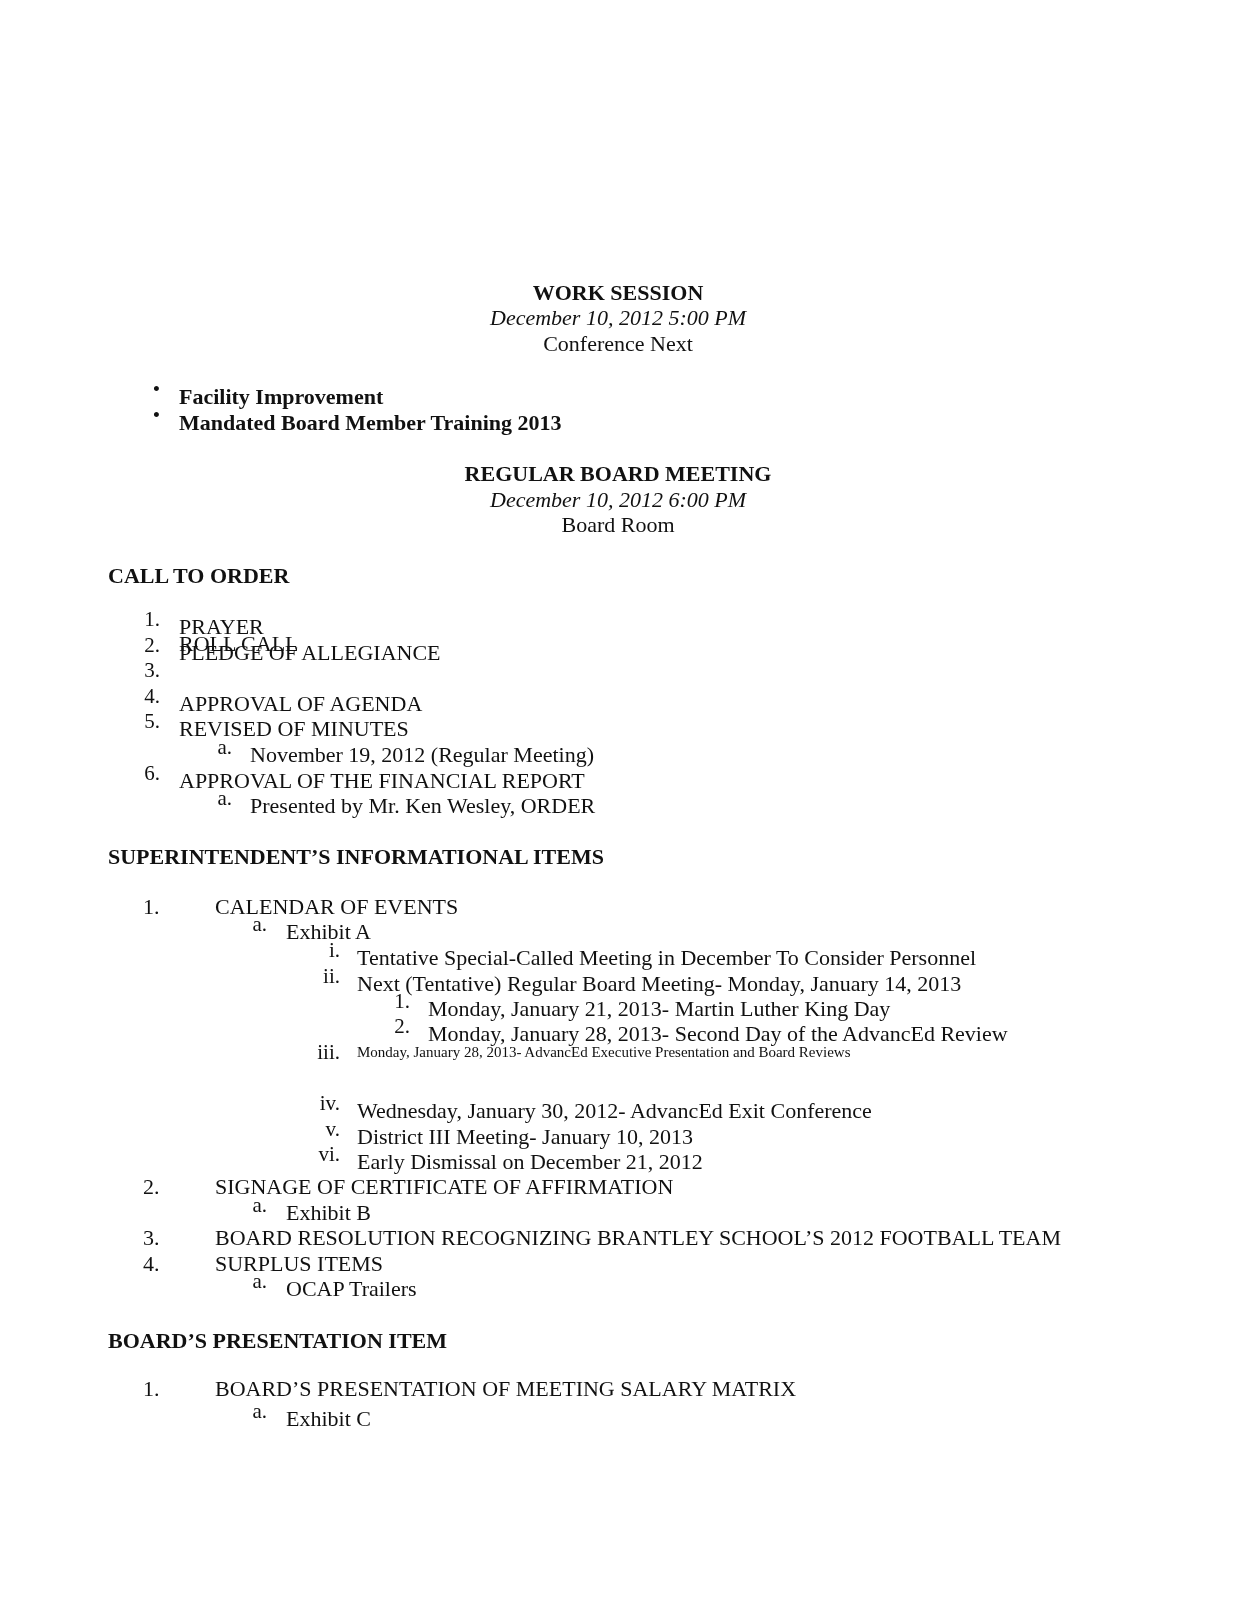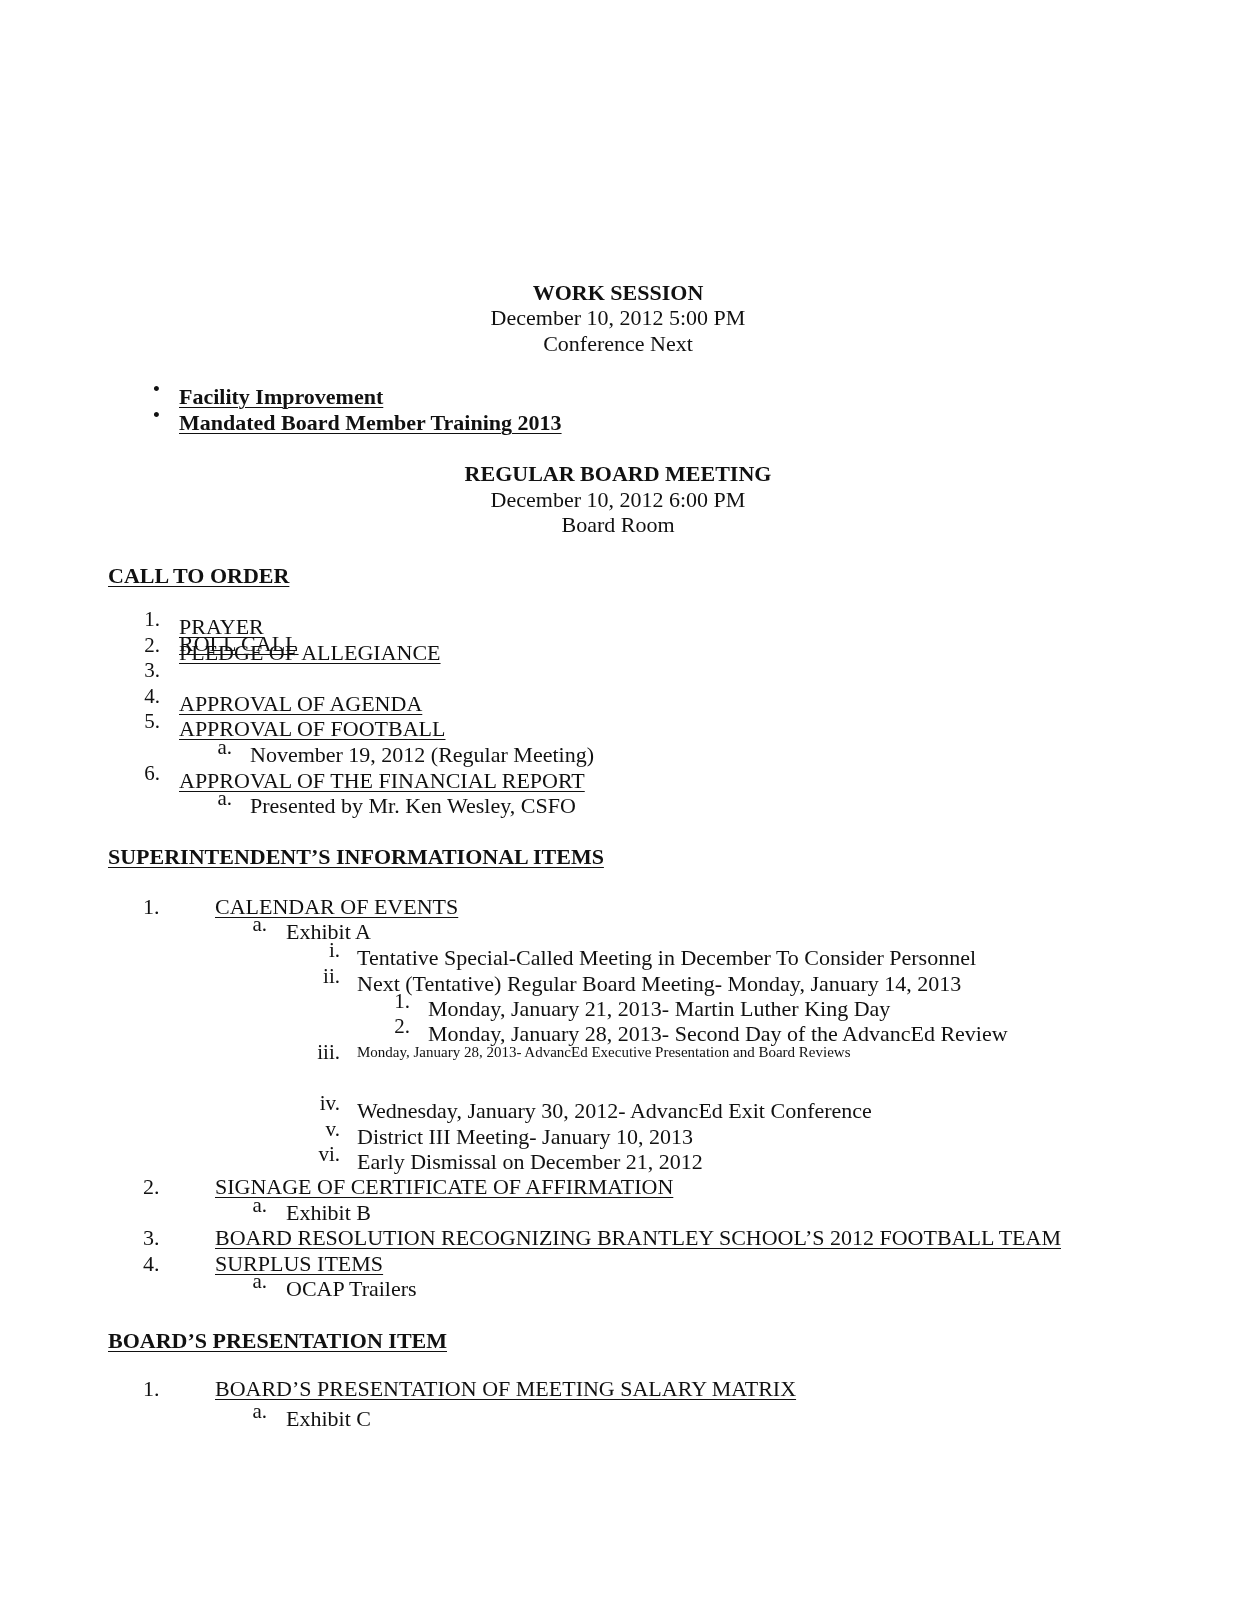--- a/index.html
+++ b/index.html
@@ -1,22 +1,22 @@
 <!DOCTYPE html>
 <html><head>
 <meta charset="utf-8">
 <style>
   html, body { margin:0; padding:0; background:#ffffff; }
   body { width:1236px; height:1600px; position:relative; overflow:hidden;
          font-family: "Liberation Serif", "DejaVu Serif", serif; color:#111; }
   .line { position:absolute; font-size:22px; line-height:26px; white-space:nowrap;margin-top:8px; }
   .center { left:0; width:1236px; text-align:center; }
   .b { font-weight:bold; }
-  .i { }
-  .u { text-decoration:underline; text-decoration-thickness:1px; text-underline-offset:3px; }
+  .i { font-style:italic; }
+  .u { text-decoration-thickness:1px; text-underline-offset:3px; }
   .num { position:absolute; font-size:21px; line-height:26px; text-align:right; }
   .justify { position:absolute; font-size:15px; line-height:26px; text-align:justify; text-align-last:left; }
 </style>
 </head>
 <body>
 
 <div class="line center b" style="top:272px">WORK SESSION</div>
 <div class="line center i" style="top:297px">December 10, 2012 5:00 PM</div>
 <div class="line center" style="top:323px">Conference Next</div>
 
@@ -33,27 +33,27 @@
 
 <div class="num" style="top:606px; left:130px; width:30px">1.</div>
 <div class="line u" style="top:606px; left:179px">PRAYER</div>
 <div class="num" style="top:632px; left:130px; width:30px">2.</div>
 <div class="line u" style="top:632px; left:179px">PLEDGE OF ALLEGIANCE</div>
 <div class="num" style="top:657px; left:130px; width:30px">3.</div>
 <div class="line u" style="top:623px; left:179px">ROLL CALL</div>
 <div class="num" style="top:683px; left:130px; width:30px">4.</div>
 <div class="line u" style="top:683px; left:179px">APPROVAL OF AGENDA</div>
 <div class="num" style="top:708px; left:130px; width:30px">5.</div>
-<div class="line u" style="top:708px; left:179px">APPROVAL OF FOOTBALL</div>
+<div class="line u" style="top:708px; left:179px">REVISED OF MINUTES</div>
 <div class="num" style="top:734px; left:210px; width:22px">a.</div>
 <div class="line" style="top:734px; left:250px">November 19, 2012 (Regular Meeting)</div>
 <div class="num" style="top:760px; left:130px; width:30px">6.</div>
 <div class="line u" style="top:760px; left:179px">APPROVAL OF THE FINANCIAL REPORT</div>
 <div class="num" style="top:785px; left:210px; width:22px">a.</div>
-<div class="line" style="top:785px; left:250px">Presented by Mr. Ken Wesley, CSFO</div>
+<div class="line" style="top:785px; left:250px">Presented by Mr. Ken Wesley, ORDER</div>
 
 <div class="line b u" style="top:836px; left:108px">SUPERINTENDENT’S INFORMATIONAL ITEMS</div>
 
 <div class="line" style="top:886px; left:143px">1.</div>
 <div class="line u" style="top:886px; left:215px">CALENDAR OF EVENTS</div>
 <div class="num" style="top:911px; left:245px; width:22px">a.</div>
 <div class="line" style="top:911px; left:286px">Exhibit A</div>
 
 <div class="num" style="top:937px; left:300px; width:40px">i.</div>
 <div class="line" style="top:937px; left:357px">Tentative Special-Called Meeting in December To Consider Personnel</div>

